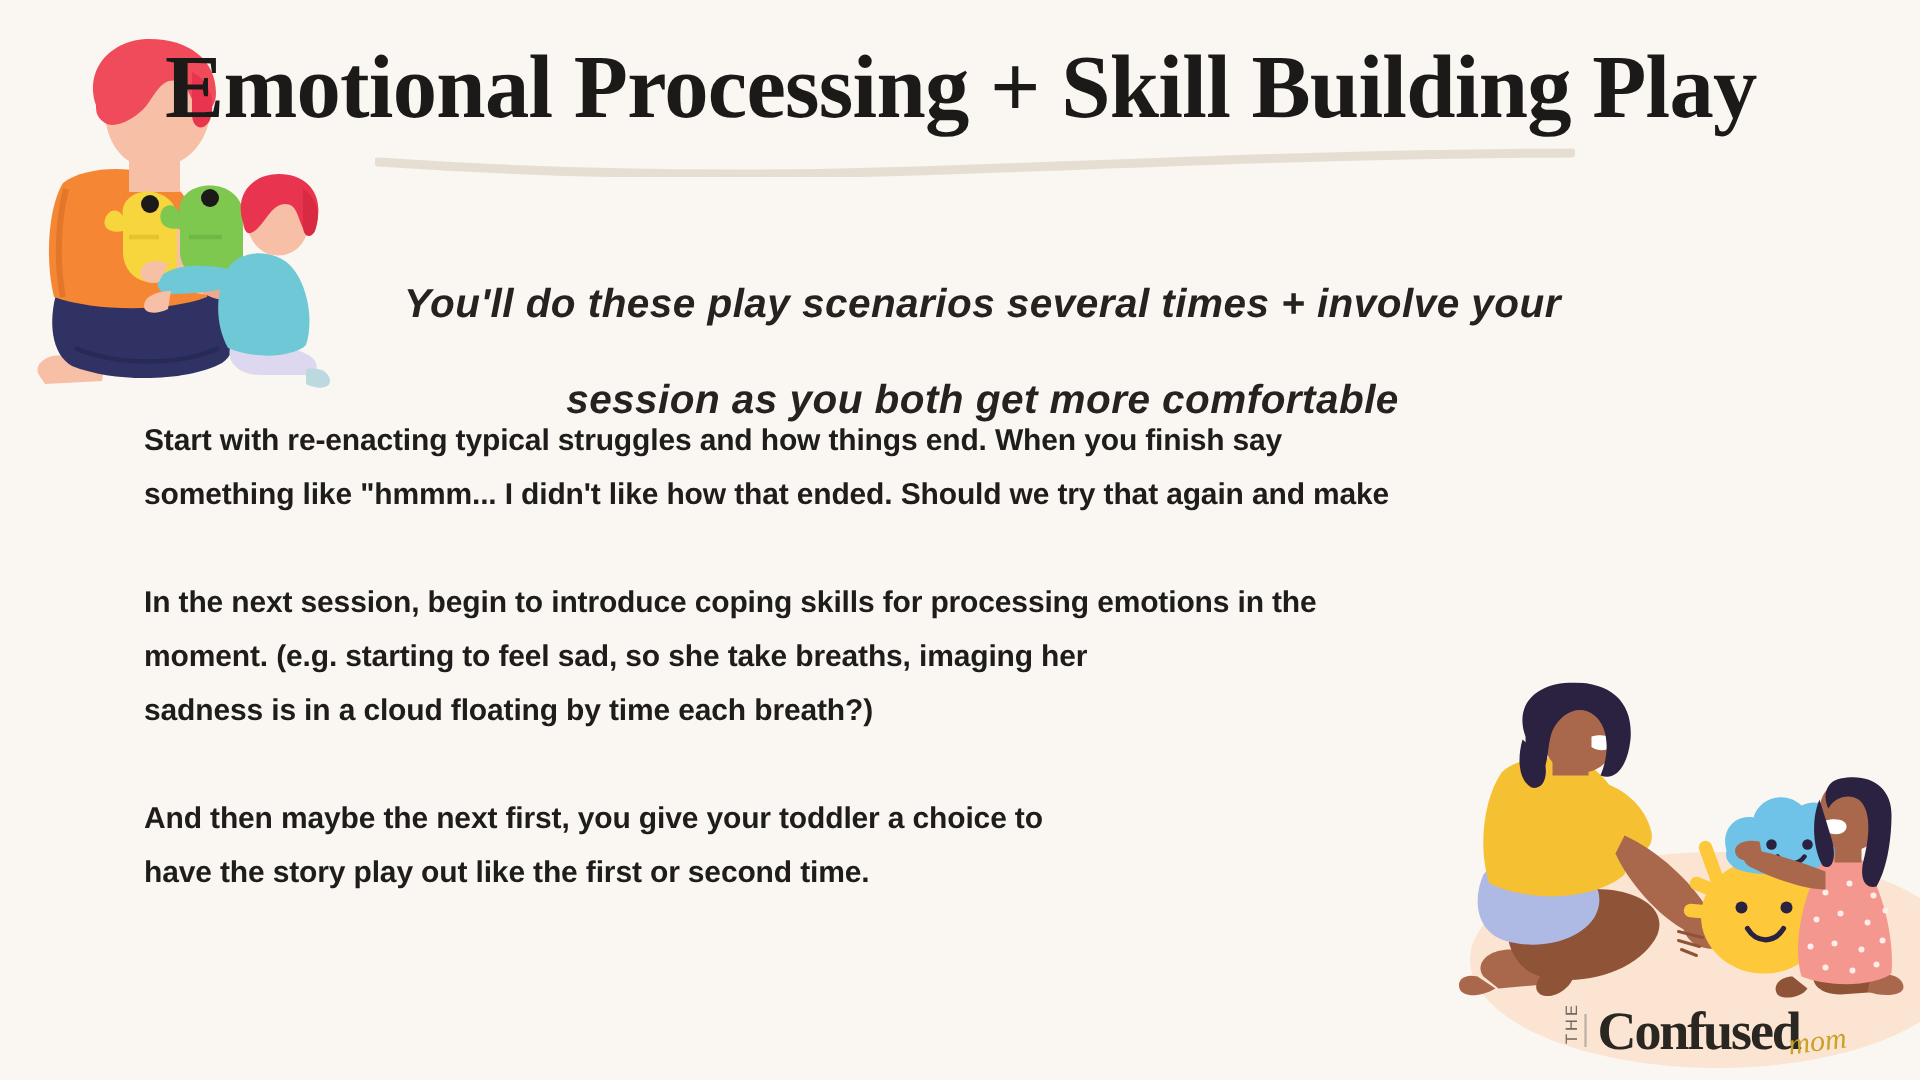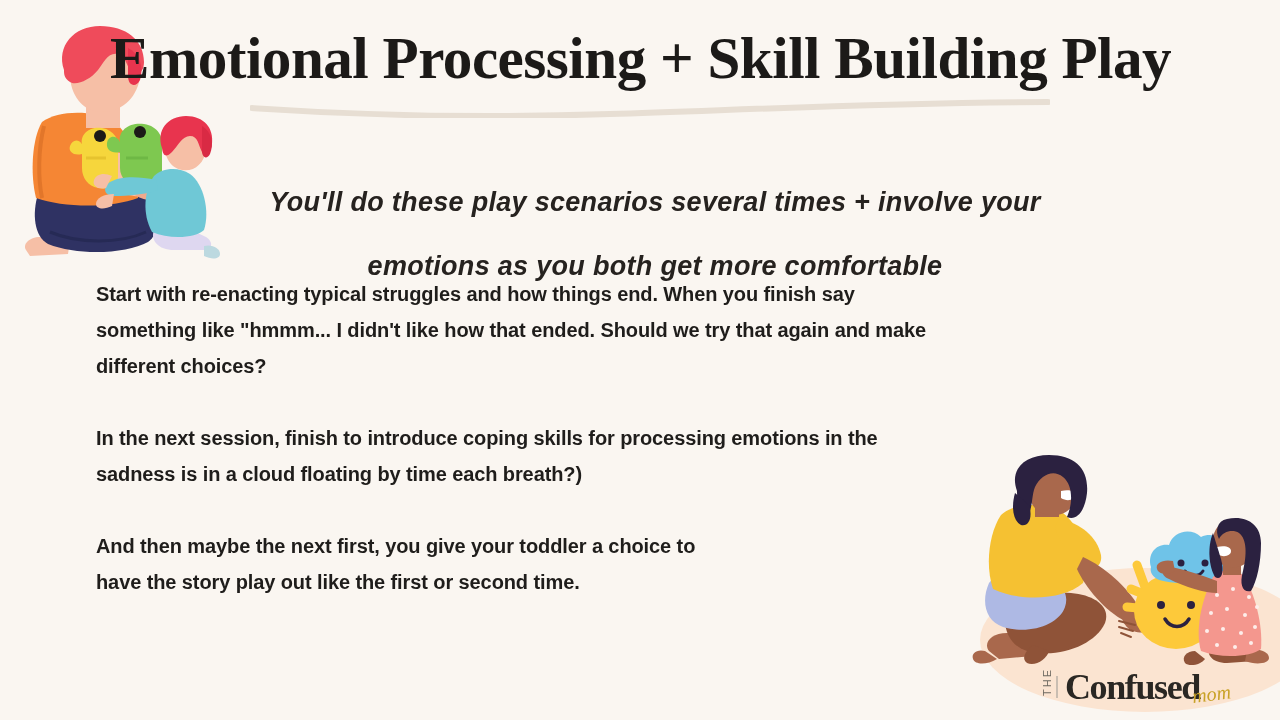--- a/index.html
+++ b/index.html
@@ -163,31 +163,31 @@
   <div id="title">Emotional Processing + Skill Building Play</div>
 
   <div id="divider">
     <svg width="800" height="22" viewBox="0 0 800 22" xmlns="http://www.w3.org/2000/svg">
       <path d="M2 12 C 120 20, 240 22, 360 18 C 490 14, 620 7, 798 6" fill="none" stroke="#e7ded3" stroke-width="6" stroke-linecap="round"></path>
     </svg>
   </div>
 
   <div id="subtitle">
     <span class="sub-line">You'll do these play scenarios several times + involve your</span>
-    <span class="sub-line">emotions as you both get more comfortable</span>
+    <span class="sub-line">session as you both get more comfortable</span>
   </div>
 
   <div id="body-copy">
     <div class="para">
       <span class="ln">Start with re-enacting typical struggles and how things end. When you finish say</span>
       <span class="ln">something like "hmmm... I didn't like how that ended. Should we try that again and make</span>
-      <span class="ln">different choices?</span>
     </div>
     <div class="para">
-      <span class="ln">In the next session, finish to introduce coping skills for processing emotions in the</span>
+      <span class="ln">In the next session, begin to introduce coping skills for processing emotions in the</span>
+      <span class="ln">moment. (e.g. starting to feel sad, so she take breaths, imaging her</span>
       <span class="ln">sadness is in a cloud floating by time each breath?)</span>
     </div>
     <div class="para">
       <span class="ln">And then maybe the next first, you give your toddler a choice to</span>
       <span class="ln">have the story play out like the first or second time.</span>
     </div>
   </div>
 
   <div class="illus" id="illus-bottom-right">
     <svg width="325" height="265" viewBox="0 0 325 265" xmlns="http://www.w3.org/2000/svg">

